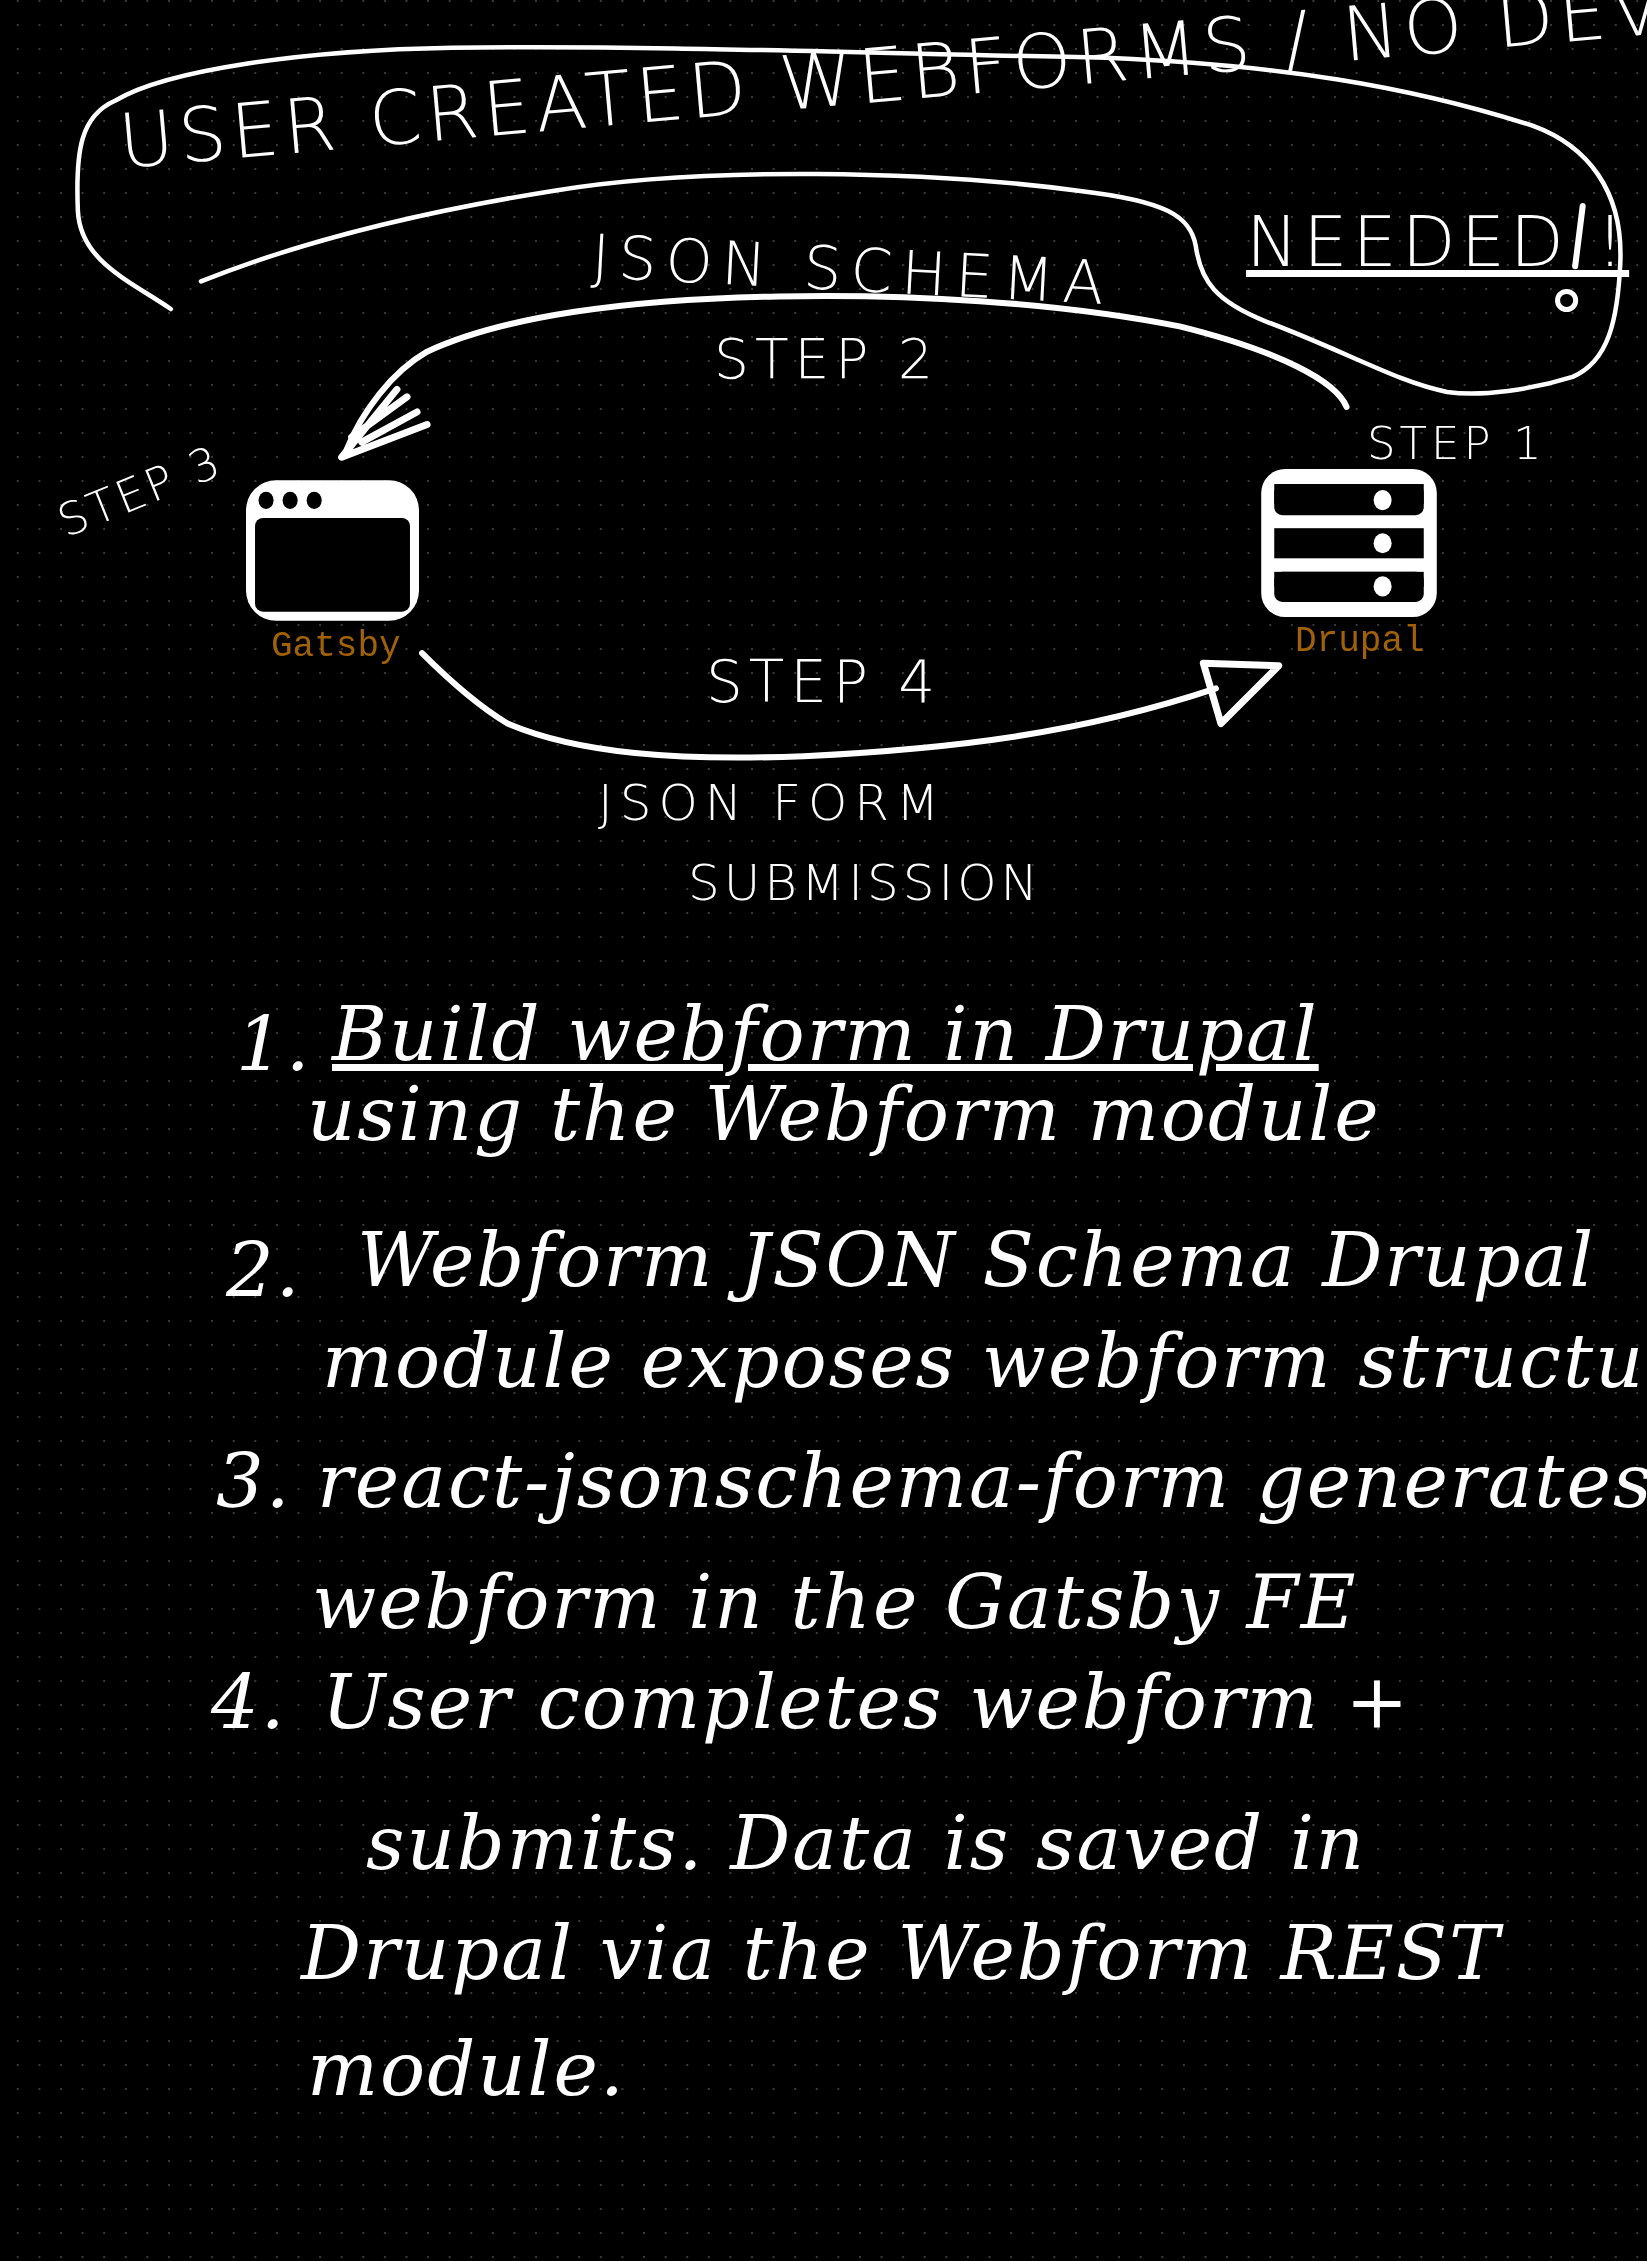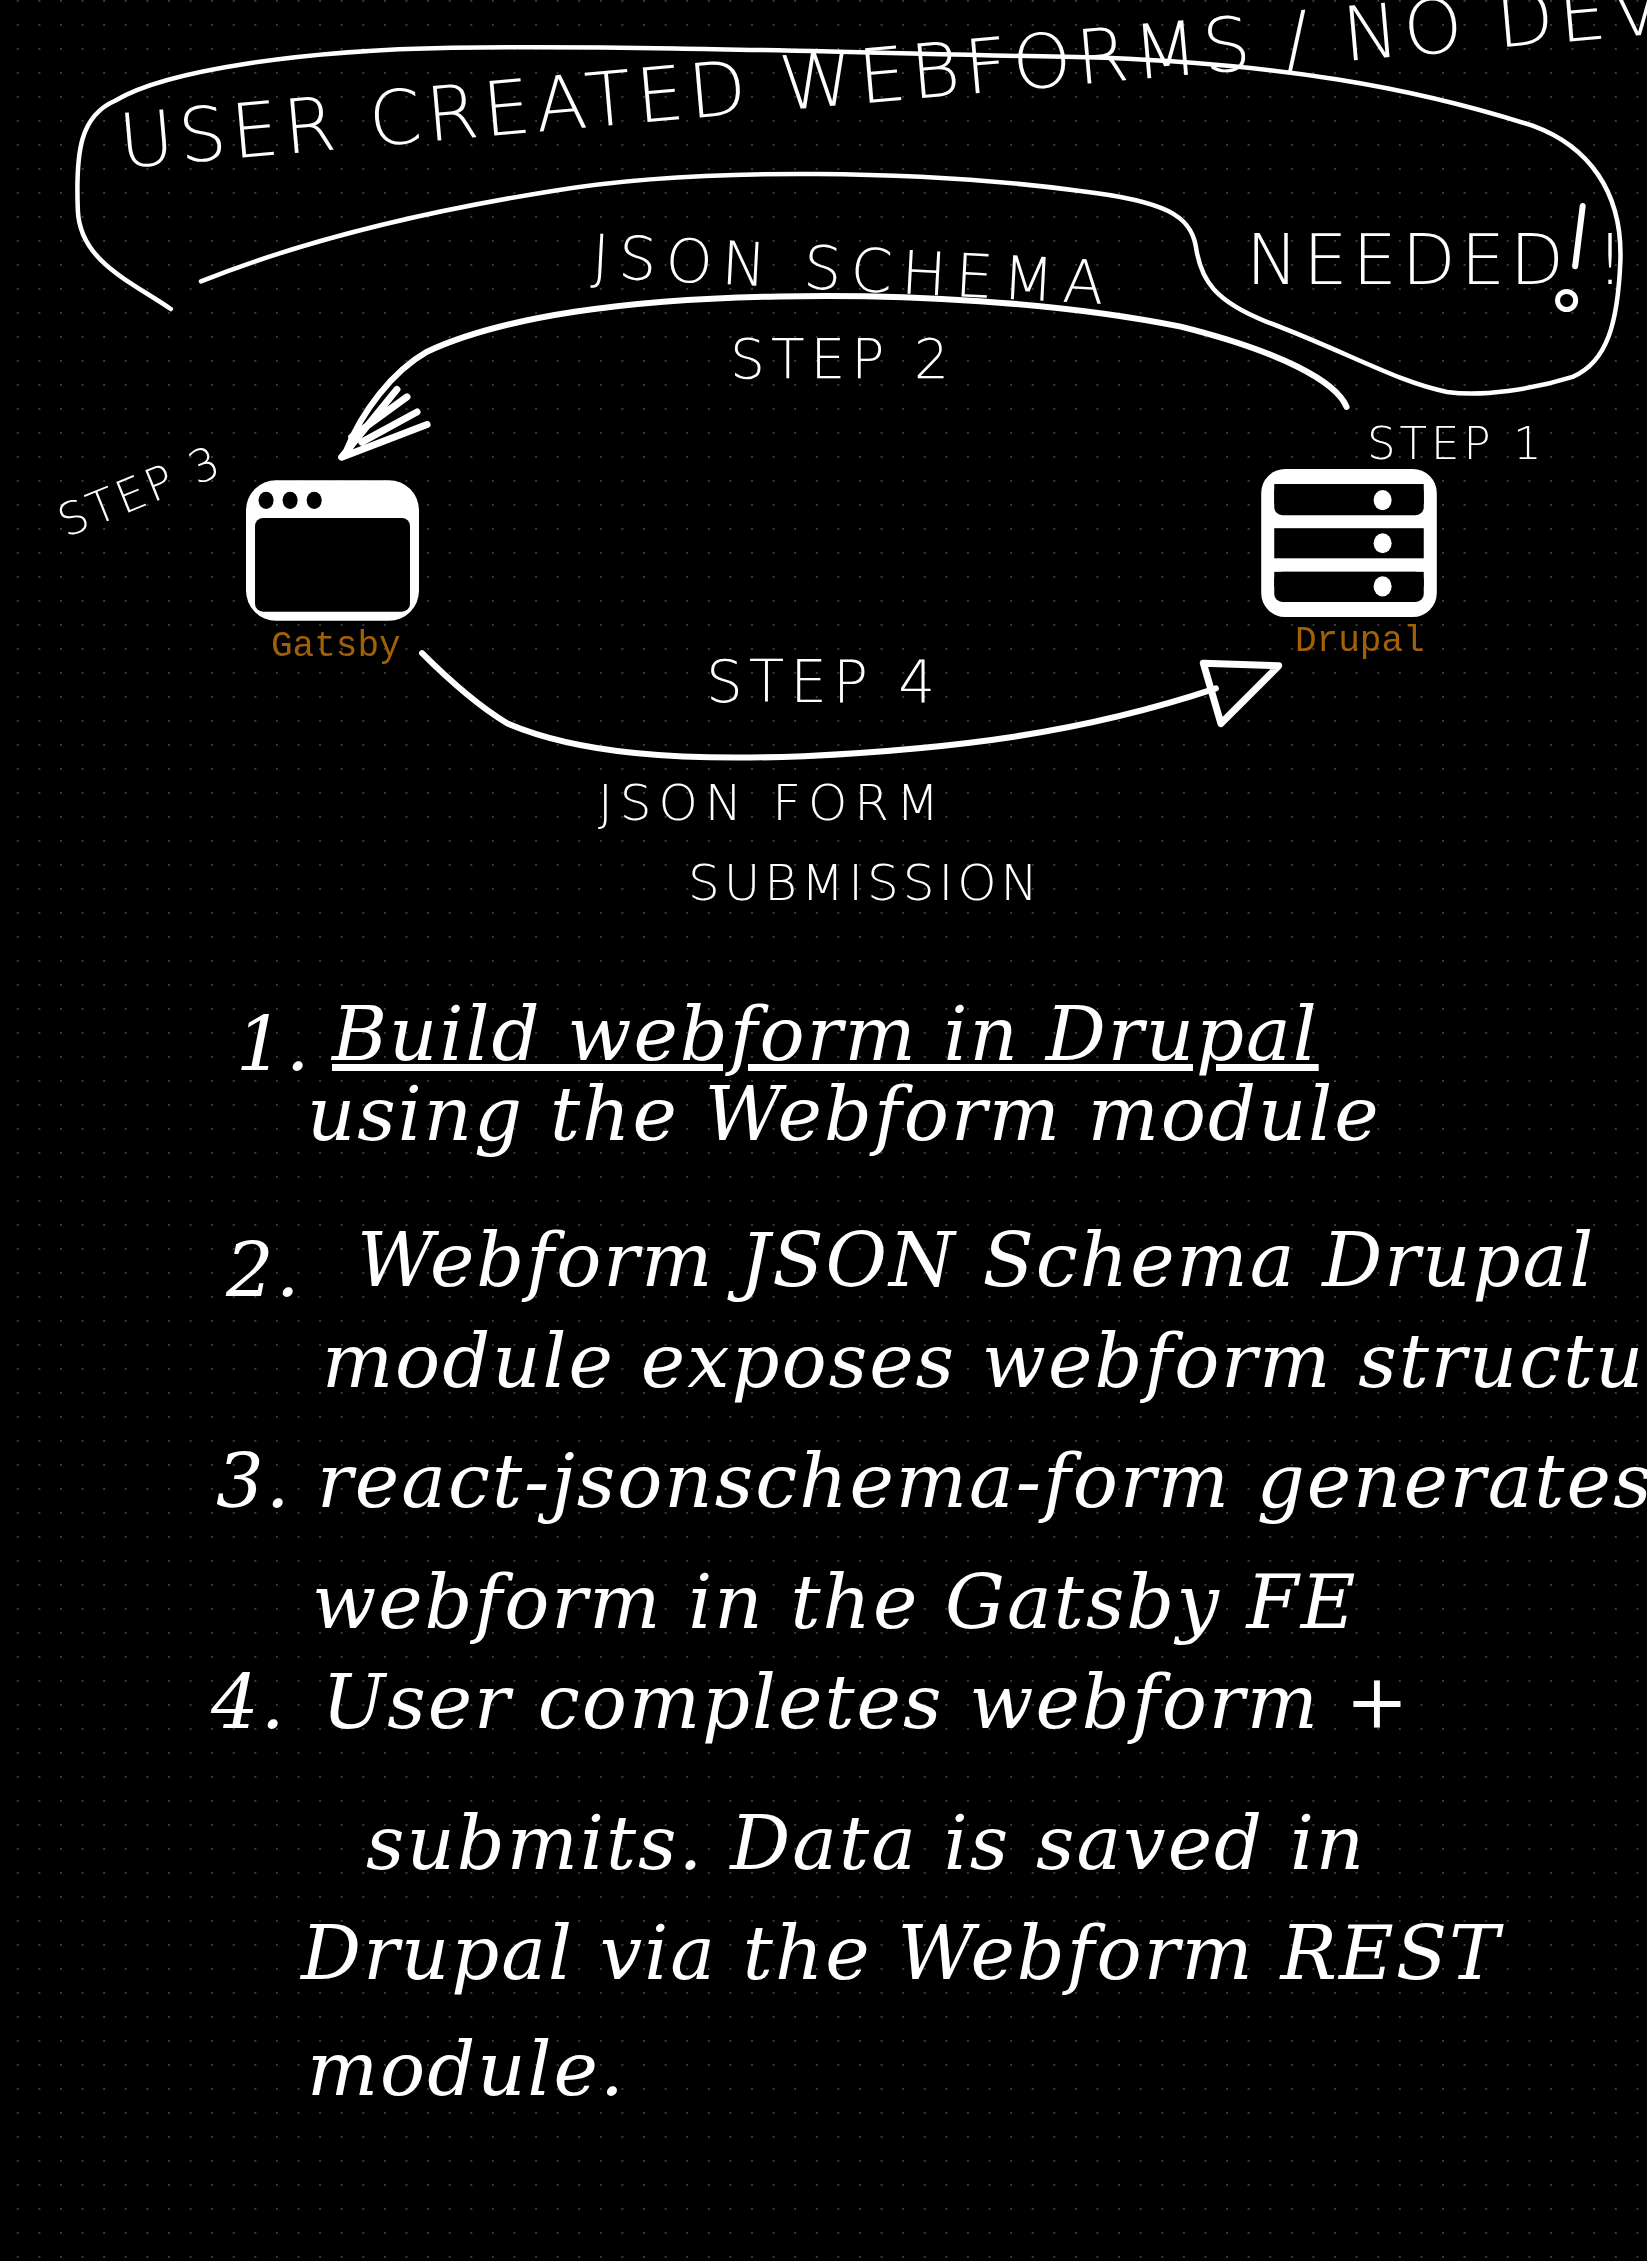--- a/index.html
+++ b/index.html
@@ -40,24 +40,24 @@
 
     <path stroke-width="12" d="M 840 1300 C 900 1360 960 1410 1010 1440 C 1150 1500 1350 1515 1600 1505 C 1900 1490 2150 1460 2420 1370"></path>
     <path stroke-width="14" d="M 2395 1320 L 2545 1325 L 2430 1440 Z"></path>
 
     <path stroke-width="12" d="M 3150 410 L 3135 530"></path>
     <circle cx="3118" cy="598" r="18" stroke-width="10"></circle>
   </g>
 </svg>
 
 <div class="hand caps" style="left:123px; top:98px; font-size:75px; transform:rotate(-5deg); letter-spacing:5px;">USER CREATED WEBFORMS / NO DEV</div>
-<div class="hand caps" style="left:1246px; top:219px; font-size:70px; letter-spacing:5px;">NEEDED !</div>
+<div class="hand caps" style="left:1246px; top:201px; font-size:70px; letter-spacing:5px;text-decoration:underline;">NEEDED !</div>
 
 <div class="hand caps" style="left:590px; top:221px; font-size:60px; letter-spacing:9px; transform:rotate(3deg);">JSON SCHEMA</div>
-<div class="hand caps" style="left:714px; top:327px; font-size:55px; letter-spacing:6px;margin-left:16px;">STEP 2</div>
+<div class="hand caps" style="left:714px; top:327px; font-size:55px; letter-spacing:6px;">STEP 2</div>
 <div class="hand caps" style="left:1367px; top:417px; font-size:45px; letter-spacing:4px;">STEP 1</div>
 <div class="hand caps" style="left:70px; top:495px; font-size:45px; letter-spacing:3px; transform:rotate(-22deg);">STEP 3</div>
 <div class="hand caps" style="left:706px; top:648px; font-size:58px; letter-spacing:6px;">STEP 4</div>
 <div class="hand caps" style="left:598px; top:774px; font-size:50px; letter-spacing:7px;">JSON FORM</div>
 <div class="hand caps" style="left:688px; top:854px; font-size:50px; letter-spacing:4px;">SUBMISSION</div>
 
 <div>
   <svg class="icon" style="left:246px; top:480px;" width="173" height="141" viewBox="0 0 345 280">
     <rect x="0" y="0" width="345" height="280" rx="60" ry="60" fill="#fff"></rect>
     <rect x="18" y="75" width="309" height="187" rx="16" ry="16" fill="#000"></rect>

